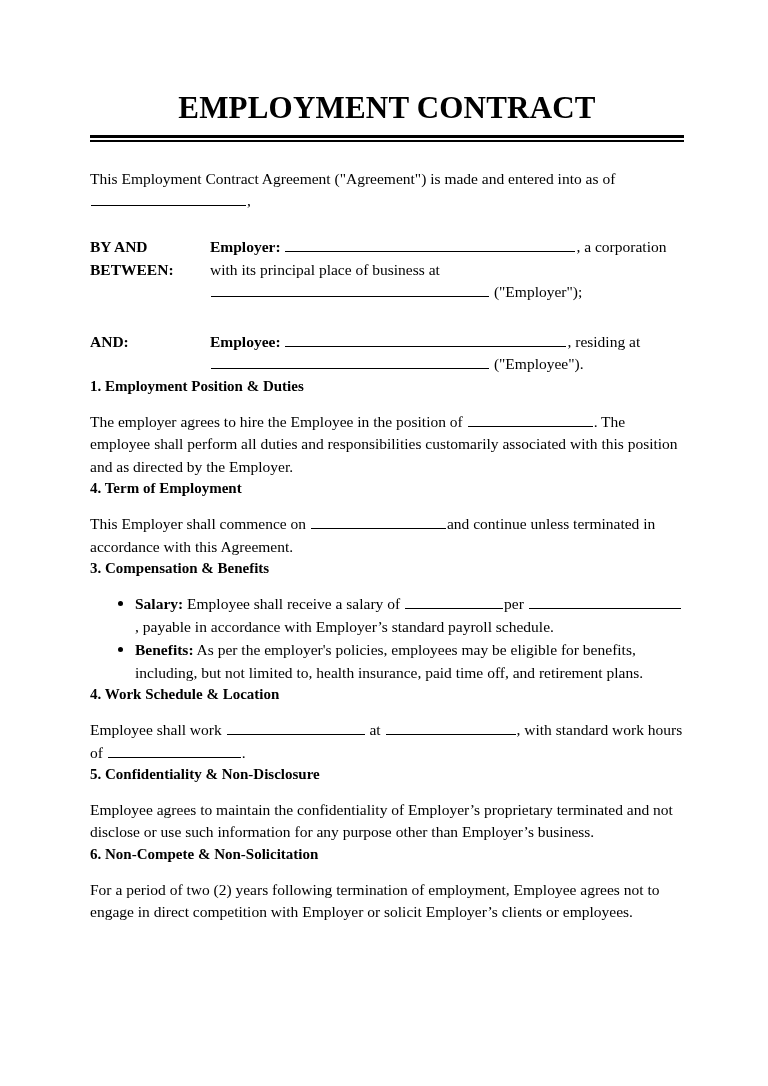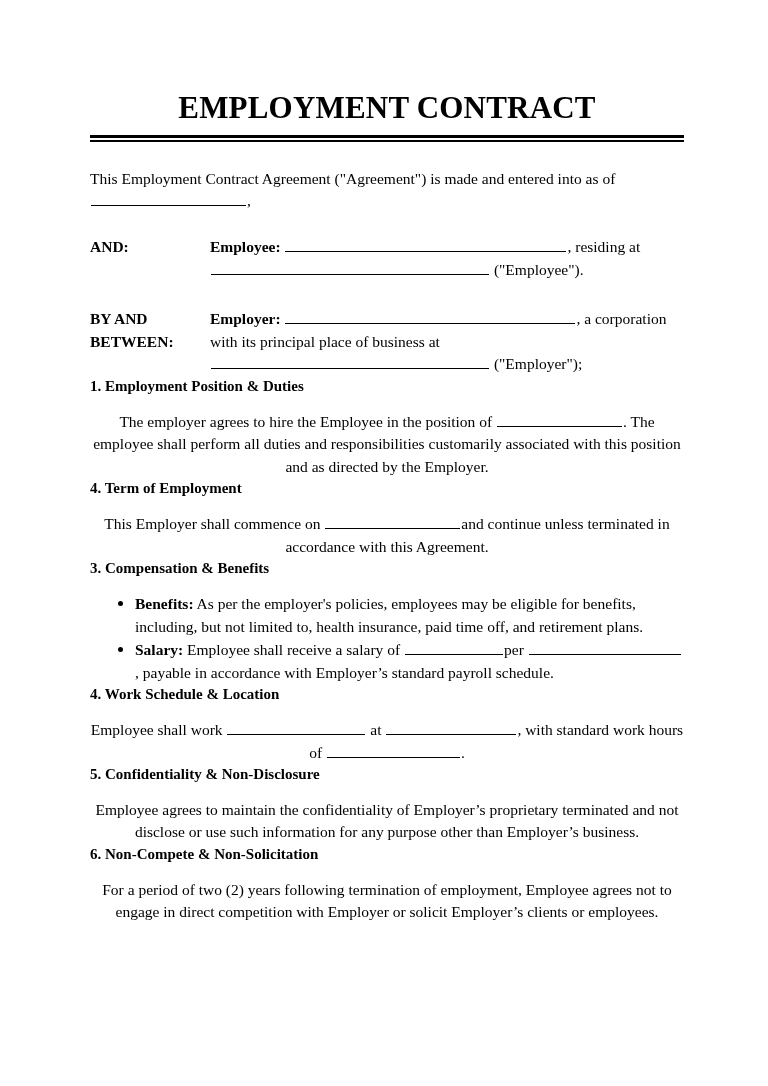--- a/index.html
+++ b/index.html
@@ -127,21 +127,20 @@
   .section {
   }
   .section-heading {
     font-size: 15px;
     font-weight: bold;
     margin: 0;
     line-height: 1.4;
   }
   .section-body {
     margin-top: 14px;
-    text-align: center;
   }
 
   ul.bullets {
     list-style: none;
     margin: 14px 0 0 0;
     padding: 0;
   }
   ul.bullets li {
     position: relative;
     padding-left: 45px;
@@ -178,60 +177,60 @@
       <div class="rule-gap"></div>
       <div class="rule-thin"></div>
     </div>
 
     <p class="para intro"><span>This Employment Contract Agreement ("Agreement") is made and entered into as of</span>
       <span class="blank b-date"></span><span>,</span></p>
 
     <div class="parties">
 
       <div class="party-row">
-        <div class="party-label">AND:</div>
-        <div class="party-body"><span class="strong">Employee:</span>
-          <span class="blank b-employee-name"></span><span>, residing at</span>
-          <span class="addr-line"><span class="blank b-employee-addr"></span> <span>("Employee").</span></span>
-        </div>
-      </div>
-
-      <div class="party-row">
         <div class="party-label"><span>BY AND</span><br><span>BETWEEN:</span></div>
         <div class="party-body"><span class="strong">Employer:</span>
           <span class="blank b-employer-name"></span><span>, a corporation with its</span>
           <span>principal place of business at</span>
           <span class="addr-line"><span class="blank b-employer-addr"></span> <span>("Employer");</span></span>
         </div>
       </div>
 
+      <div class="party-row">
+        <div class="party-label">AND:</div>
+        <div class="party-body"><span class="strong">Employee:</span>
+          <span class="blank b-employee-name"></span><span>, residing at</span>
+          <span class="addr-line"><span class="blank b-employee-addr"></span> <span>("Employee").</span></span>
+        </div>
+      </div>
+
     </div>
 
     <div class="section">
       <h2 class="section-heading">1. Employment Position &amp; Duties</h2>
       <p class="para section-body"><span>The employer agrees to hire the Employee in the position of</span>
         <span class="blank b-position"></span><span>. The employee shall perform all duties and responsibilities customarily associated with this position and as directed by the Employer.</span></p>
     </div>
 
     <div class="section">
       <h2 class="section-heading">4. Term of Employment</h2>
       <p class="para section-body"><span>This Employer shall commence on</span>
         <span class="blank b-commence"></span><span>and continue unless terminated in accordance with this Agreement.</span></p>
     </div>
 
     <div class="section">
       <h2 class="section-heading">3. Compensation &amp; Benefits</h2>
       <ul class="bullets">
-        <li>
-          <span class="bullet-dot"></span><span class="term">Benefits:</span><span> As per the employer's policies, employees may be eligible for benefits, including, but not limited to, health insurance, paid time off, and retirement plans.</span>
-        </li>
         <li>
           <span class="bullet-dot"></span><span class="term">Salary:</span><span> Employee shall receive a salary of</span>
           <span class="blank b-salary"></span><span>per</span>
           <span class="blank b-period"></span><span>, payable in accordance with Employer’s standard payroll schedule.</span>
+        </li>
+        <li>
+          <span class="bullet-dot"></span><span class="term">Benefits:</span><span> As per the employer's policies, employees may be eligible for benefits, including, but not limited to, health insurance, paid time off, and retirement plans.</span>
         </li>
       </ul>
     </div>
 
     <div class="section">
       <h2 class="section-heading">4. Work Schedule &amp; Location</h2>
       <p class="para section-body"><span>Employee shall work</span>
         <span class="blank b-worktype"></span>
         <span>at</span>
         <span class="blank b-location"></span><span>, with standard work hours of</span>

